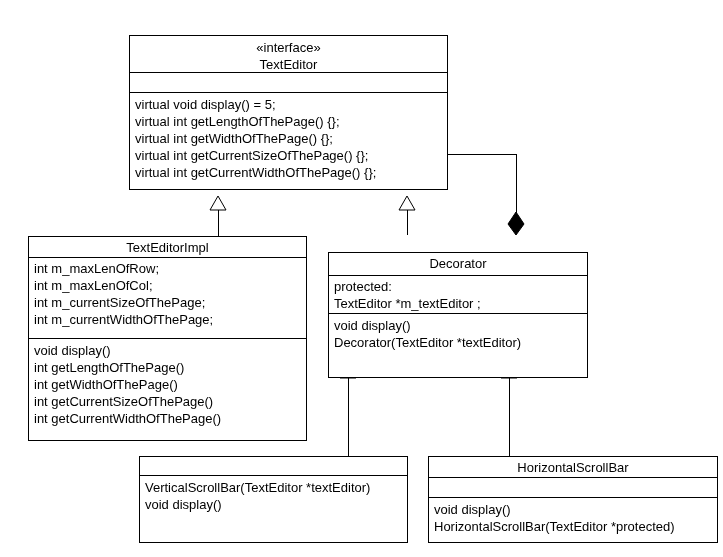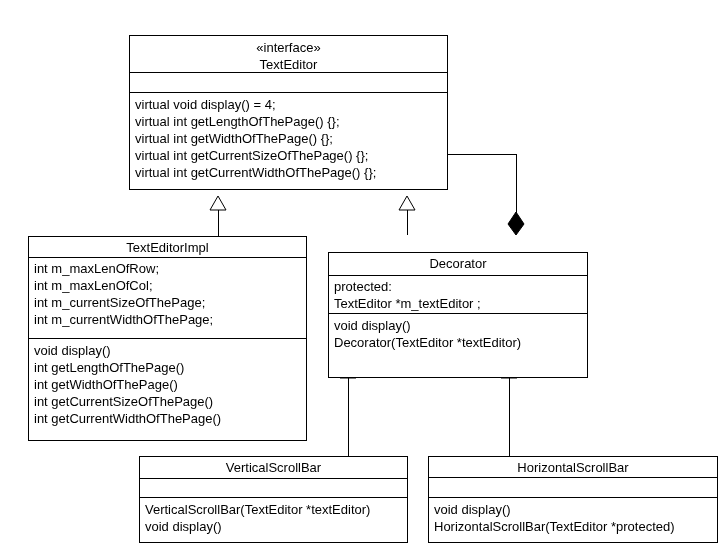--- a/index.html
+++ b/index.html
@@ -83,21 +83,21 @@
     </g>
   </svg>
 
   <div class="uml-class" style="left:129px; top:35px; width:319px; height:155px;">
     <div class="compartment title tall" style="height:37px;">
       <div class="member">«interface»</div>
       <div class="member">TextEditor</div>
     </div>
     <div class="compartment attrs" style="height:20px;"></div>
     <div class="compartment methods">
-      <div class="member">virtual void display() = 4;</div>
+      <div class="member">virtual void display() = 5;</div>
       <div class="member">virtual int getLengthOfThePage() {};</div>
       <div class="member">virtual int getWidthOfThePage() {};</div>
       <div class="member">virtual int getCurrentSizeOfThePage() {};</div>
       <div class="member">virtual int getCurrentWidthOfThePage() {};</div>
     </div>
   </div>
 
   <div class="uml-class" style="left:28px; top:236px; width:279px; height:205px;">
     <div class="compartment title" style="height:21px;">
       <div class="member">TextEditorImpl</div>
@@ -125,23 +125,20 @@
       <div class="member">protected:</div>
       <div class="member">TextEditor *m_textEditor ;</div>
     </div>
     <div class="compartment methods">
       <div class="member">void display()</div>
       <div class="member">Decorator(TextEditor *textEditor)</div>
     </div>
   </div>
 
   <div class="uml-class" style="left:139px; top:456px; width:269px; height:87px;">
-    <div class="compartment title" style="height:22px;">
-      <div class="member">VerticalScrollBar</div>
-    </div>
     <div class="compartment attrs" style="height:19px;"></div>
     <div class="compartment methods">
       <div class="member">VerticalScrollBar(TextEditor *textEditor)</div>
       <div class="member">void display()</div>
     </div>
   </div>
 
   <div class="uml-class" style="left:428px; top:456px; width:290px; height:87px;">
     <div class="compartment title" style="height:21px;">
       <div class="member">HorizontalScrollBar</div>

